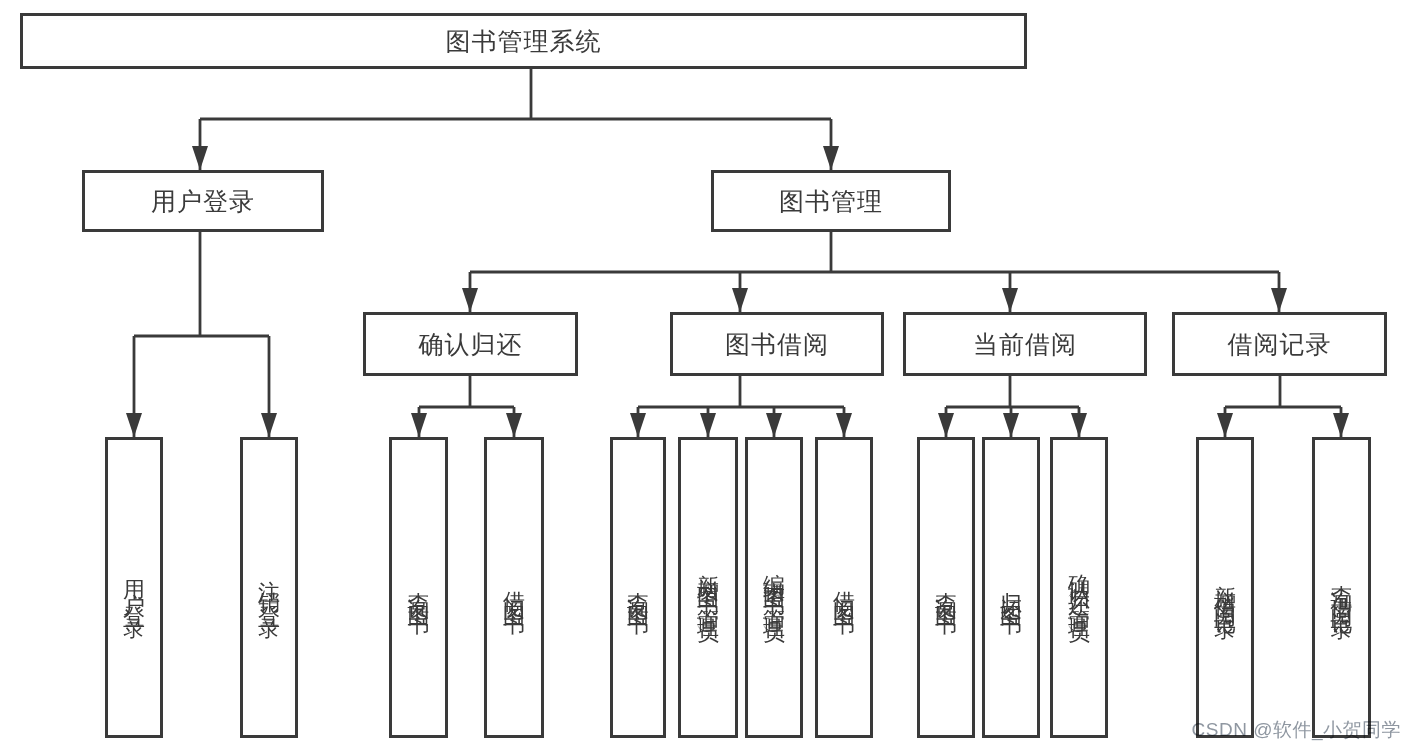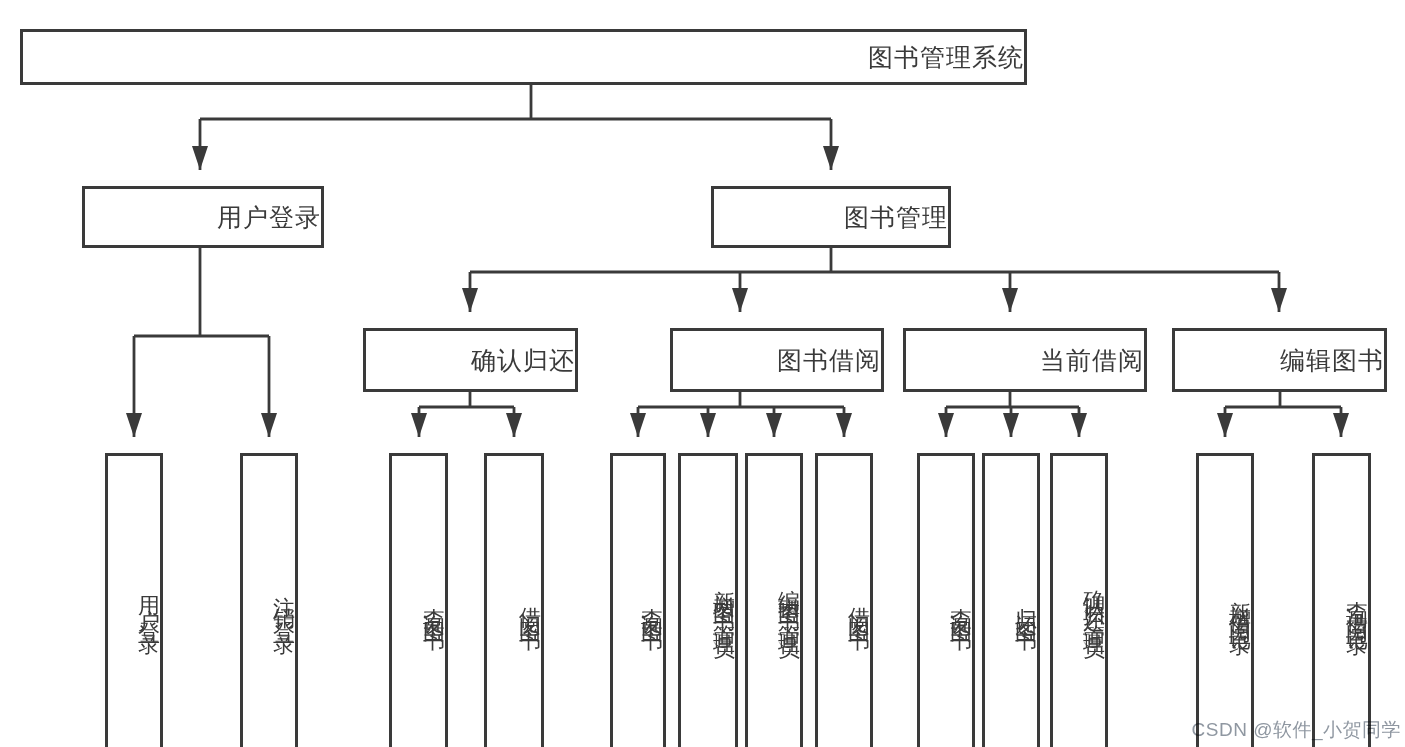--- a/index.html
+++ b/index.html
@@ -11,23 +11,22 @@
     overflow:hidden;
   }
   #wires{position:absolute;left:0;top:0;pointer-events:none;}
   .box{
     position:absolute;
     box-sizing:border-box;
     border:3px solid #3a3a3a;
     background:#ffffff;
     display:flex;
     align-items:center;
-    justify-content:flex-end;
+    justify-content:center;
     color:#3a3a3a;
-    margin-top:16px;
   }
   .h{font-size:25px;letter-spacing:1px;}
   .root{left:20px;top:13px;width:1007px;height:56px;}
   .v{top:437px;height:301px;font-size:22px;}
   .vtext{
     writing-mode:vertical-rl;
     letter-spacing:7px;
     line-height:1;
     white-space:nowrap;
   }
@@ -111,21 +110,21 @@
   <div class="box h" style="left:363px;top:312px;width:215px;height:64px">
     <span>确认归还</span>
   </div>
   <div class="box h" style="left:670px;top:312px;width:214px;height:64px">
     <span>图书借阅</span>
   </div>
   <div class="box h" style="left:903px;top:312px;width:244px;height:64px">
     <span>当前借阅</span>
   </div>
   <div class="box h" style="left:1172px;top:312px;width:215px;height:64px">
-    <span>编辑图书</span>
+    <span>借阅记录</span>
   </div>
 
   <div class="box v wls" style="left:105px;width:58px">
     <span class="vtext">用户登录</span>
   </div>
   <div class="box v wls" style="left:240px;width:58px">
     <span class="vtext">注销登录</span>
   </div>
 
   <div class="box v" style="left:389px;width:59px">

